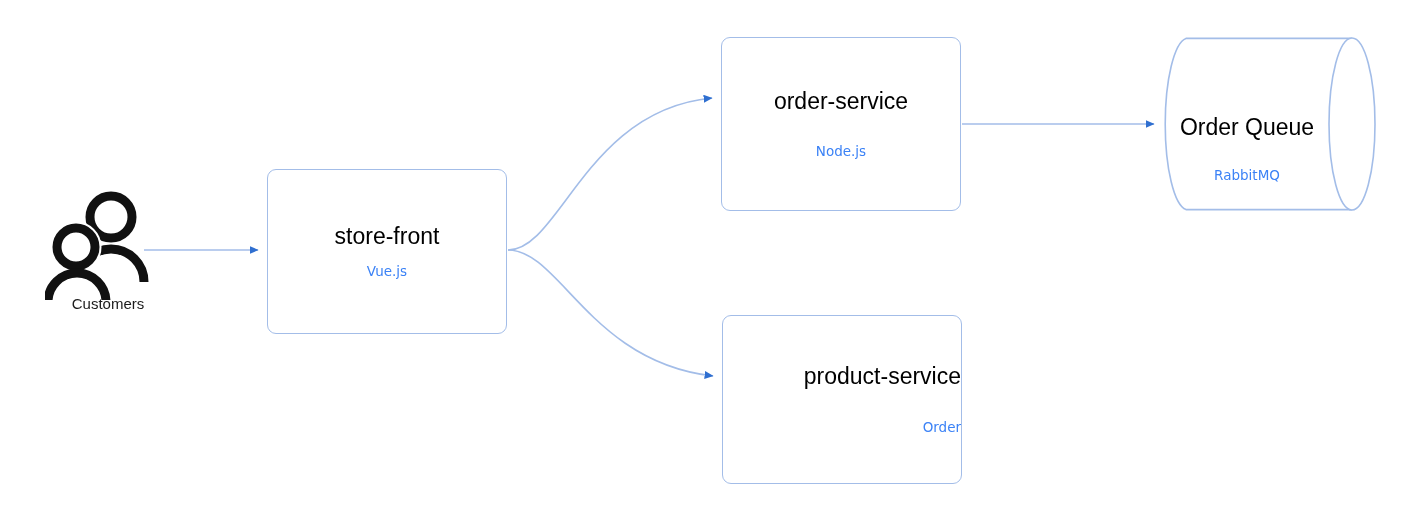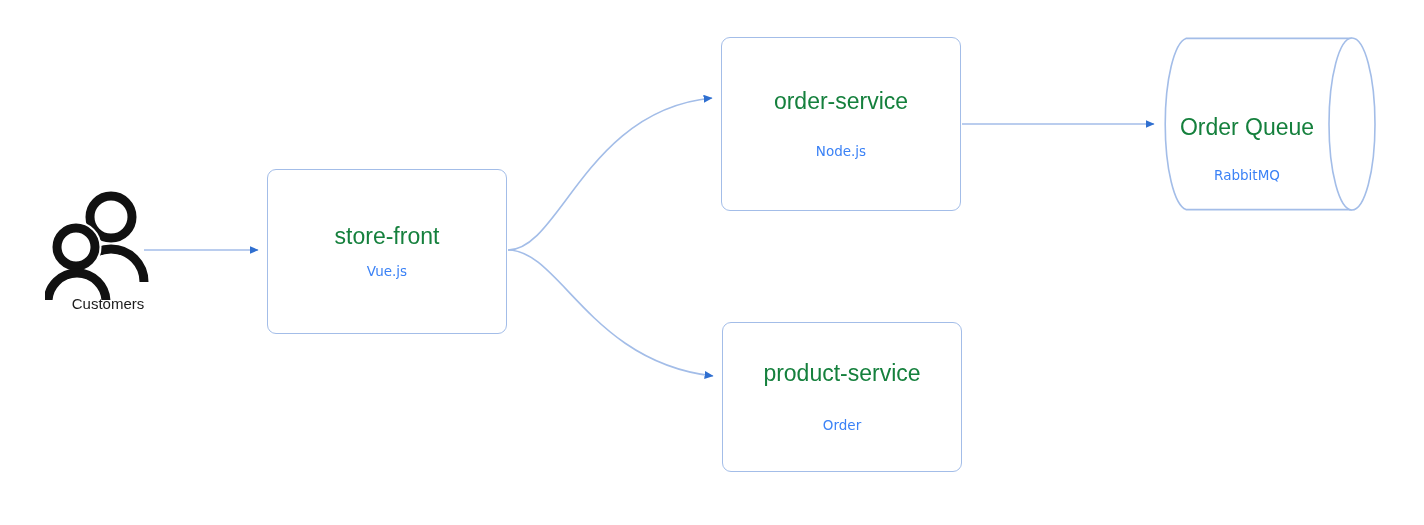--- a/index.html
+++ b/index.html
@@ -34,36 +34,36 @@
     border: 1.6px solid #a3bde8;
     border-radius: 9px;
     display: flex;
     flex-direction: column;
     align-items: center;
     justify-content: center;
   }
   .node-title {
     font-family: "Liberation Sans", sans-serif;
     font-size: 23px;
-    color: #15803d;
+    color: #000000;
     line-height: 1.1;
     text-align: center;
     white-space: nowrap;
   }
   .node-sub {
     font-family: "DejaVu Sans", sans-serif;
     font-size: 13.5px;
     color: #3b82f6;
     text-align: center;
     white-space: nowrap;
   }
   
   #node-store-front   { left: 267px; top: 169px; width: 240px; height: 165px; }
   #node-order-service { left: 721px; top: 37px;  width: 240px; height: 174px; }
-  #node-product-service { left: 722px; top: 322px; width: 240px; height: 150px; }
+  #node-product-service { left: 722px; top: 315px; width: 240px; height: 169px; align-items: flex-end; }
 
   #node-store-front .node-title   { margin-bottom: 14px; }
   #node-order-service .node-title { margin-bottom: 28px; }
   #node-product-service .node-title { margin-bottom: 30px; }
 
   
   #node-order-queue {
     position: absolute;
     left: 1162px;
     top: 37px;

